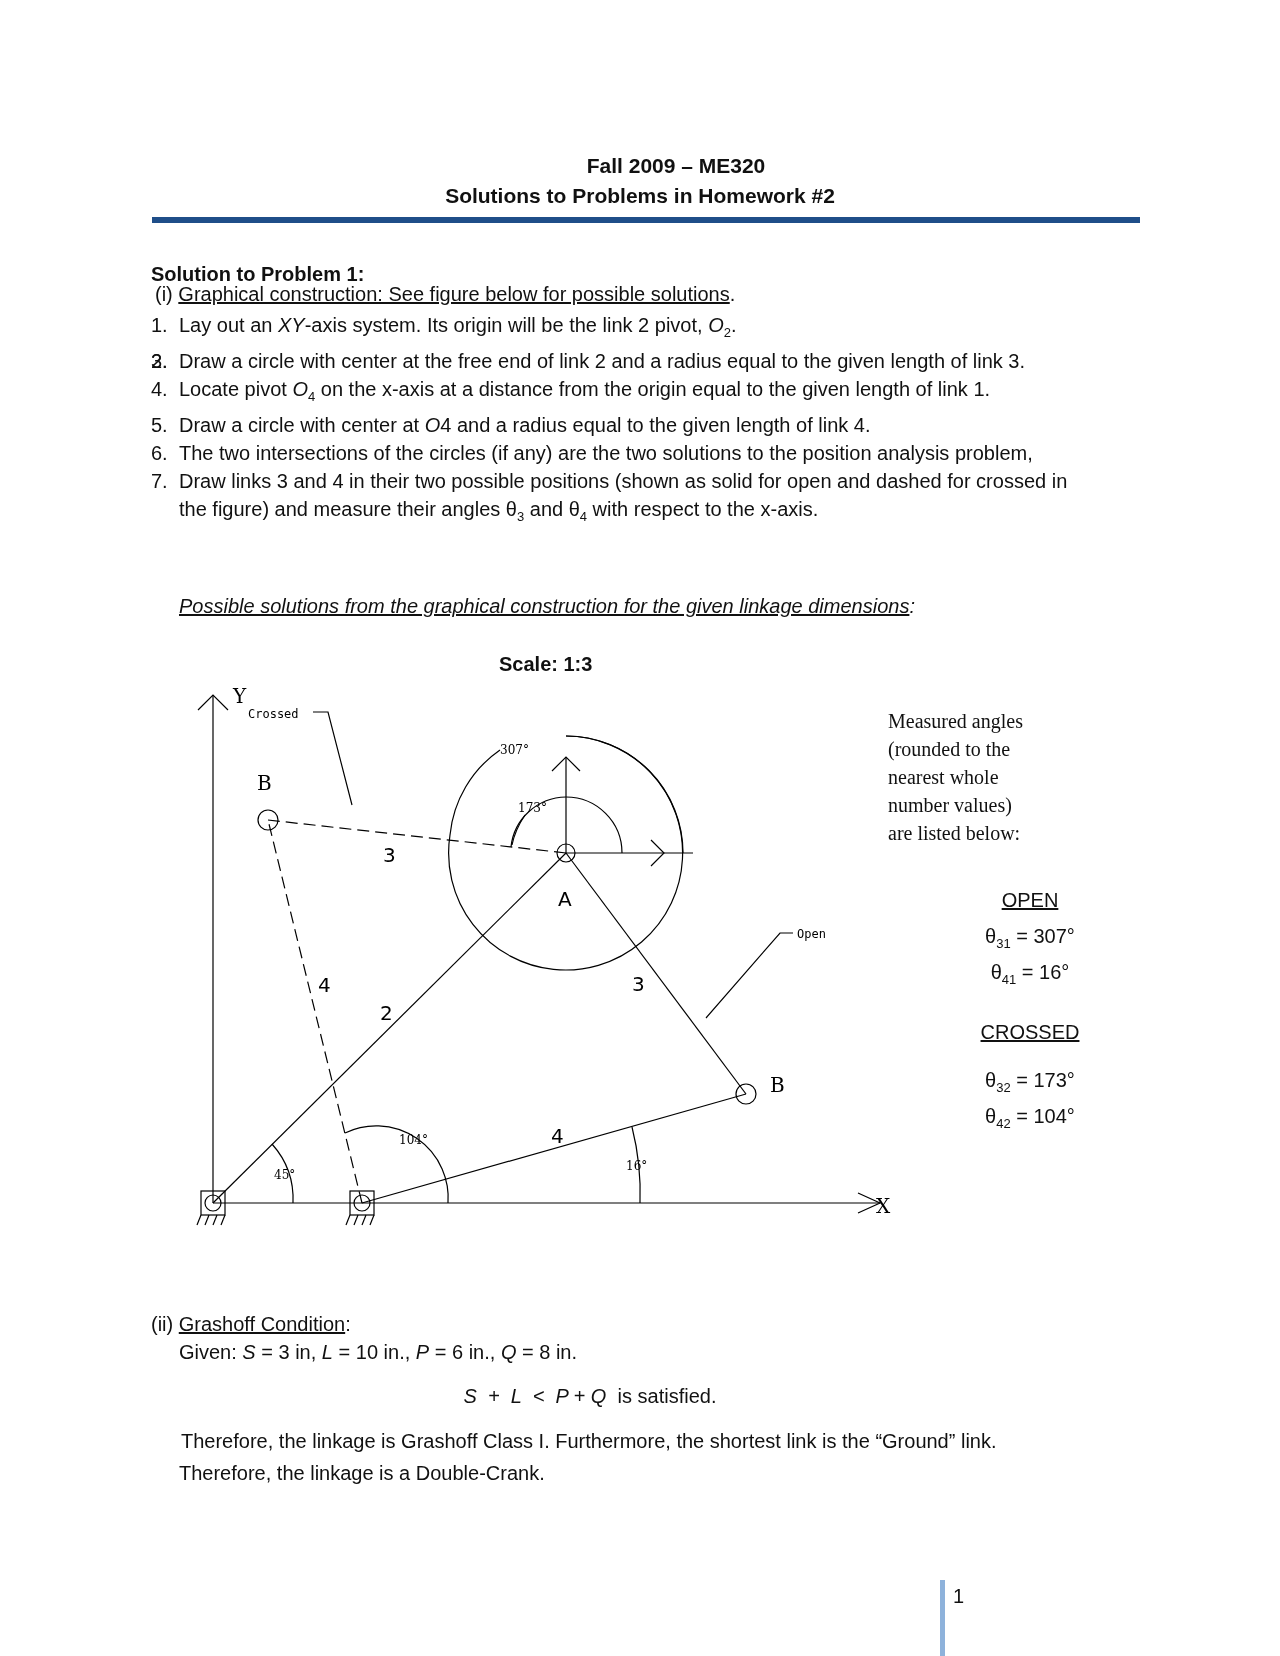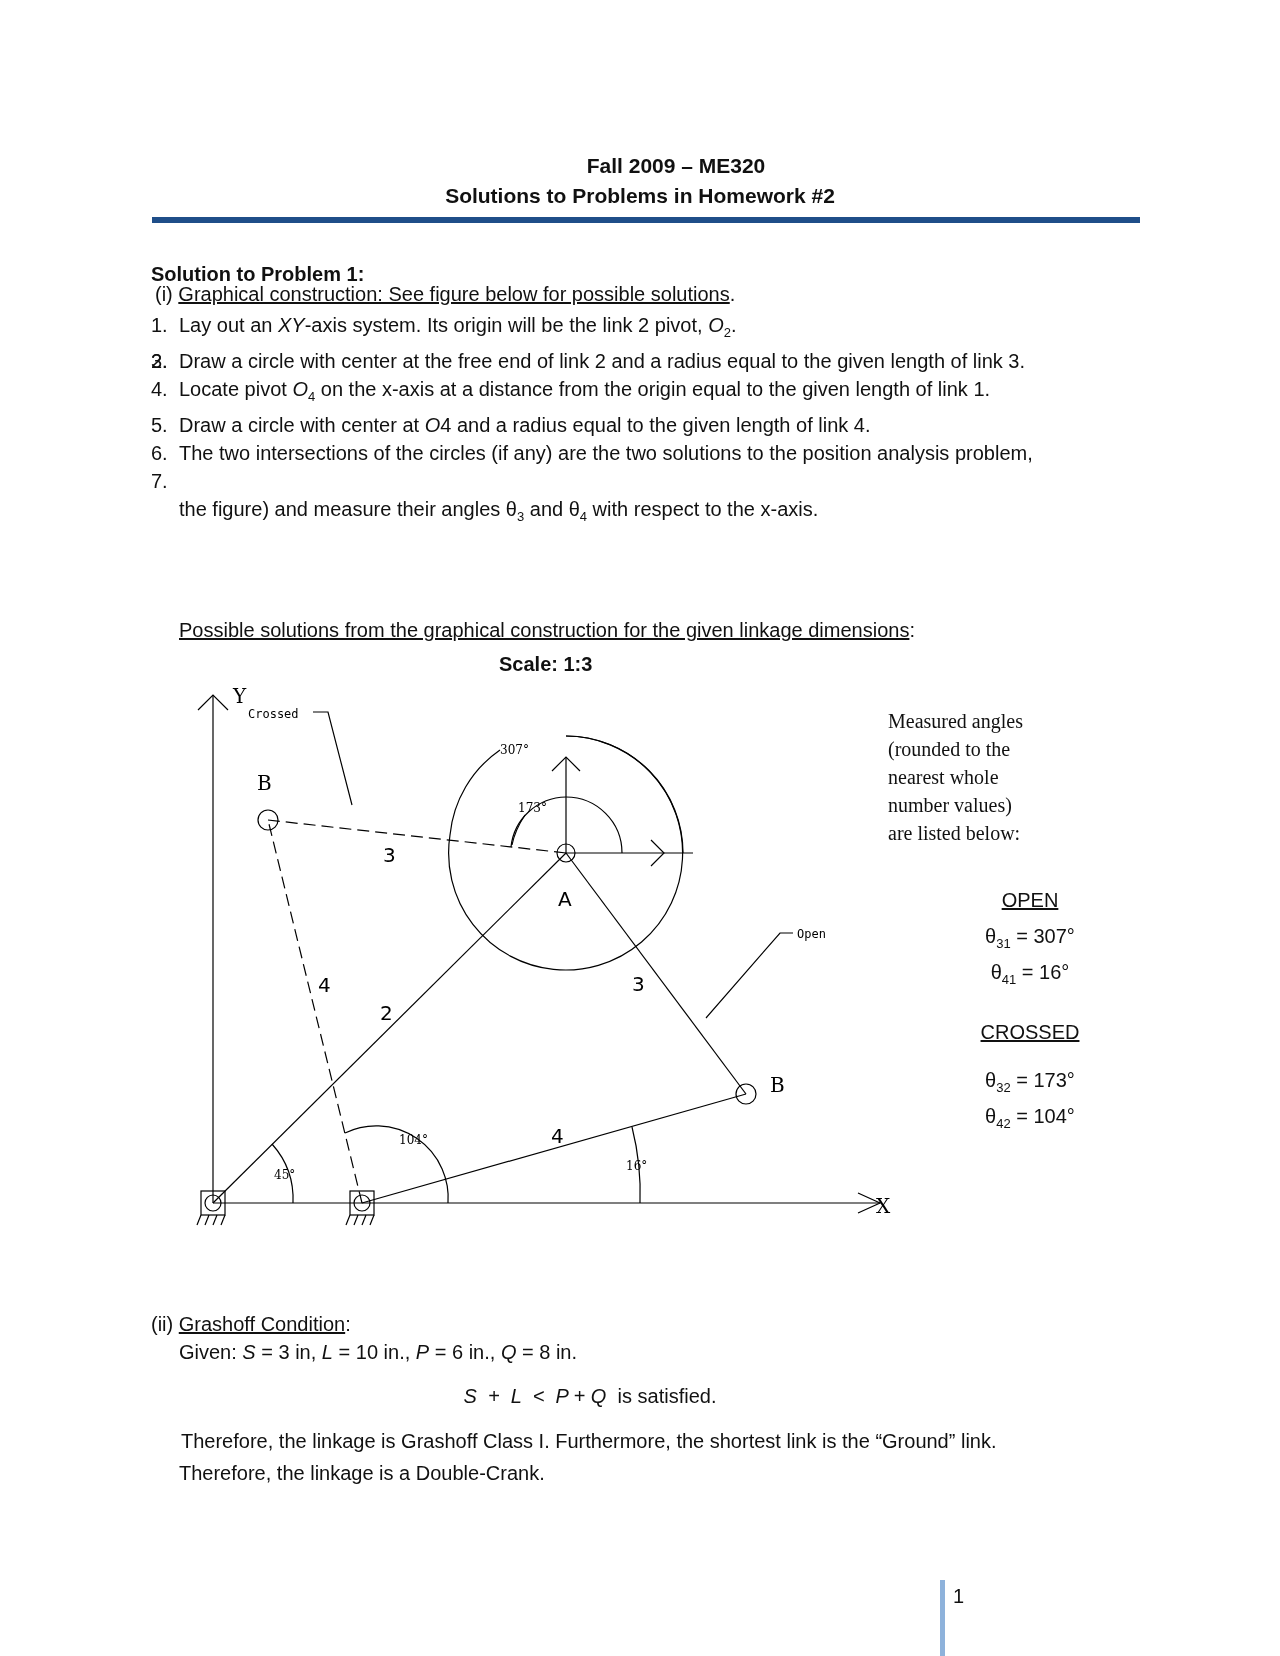--- a/index.html
+++ b/index.html
@@ -50,26 +50,26 @@
   <li>
     <span class="num">5.</span>
     <span>Draw a circle with center at </span><i>O</i><span>4 and a radius equal to the given length of link 4.</span>
   </li>
   <li>
     <span class="num">6.</span>
     <span>The two intersections of the circles (if any) are the two solutions to the position analysis problem,</span><br>
   </li>
   <li>
     <span class="num">7.</span>
-    <br>
+    <span>Draw links 3 and 4 in their two possible positions (shown as solid for open and dashed for crossed in</span><br>
     <span>the figure) and measure their angles θ</span><sub>3</sub><span> and θ</span><sub>4</sub><span> with respect to the x-axis.</span>
   </li>
 </ol>
 
-<div class="abs txt" style="left:179px; top:616px;">
+<div class="abs txt" style="left:179px; top:592px;font-style:italic;">
   <span class="u">Possible solutions from the graphical construction for the given linkage dimensions</span><span>:</span>
 </div>
 <div class="abs txt b" style="left:499px; top:650px;">Scale: 1:3</div>
 
 <svg class="abs" style="left:0; top:0;" width="1280" height="1656">
   <g stroke="#000" fill="none" stroke-width="1.2">
 
     <line x1="213" y1="1203" x2="213" y2="695"></line>
     <polyline points="198,710 213,695 228,710"></polyline>
 

